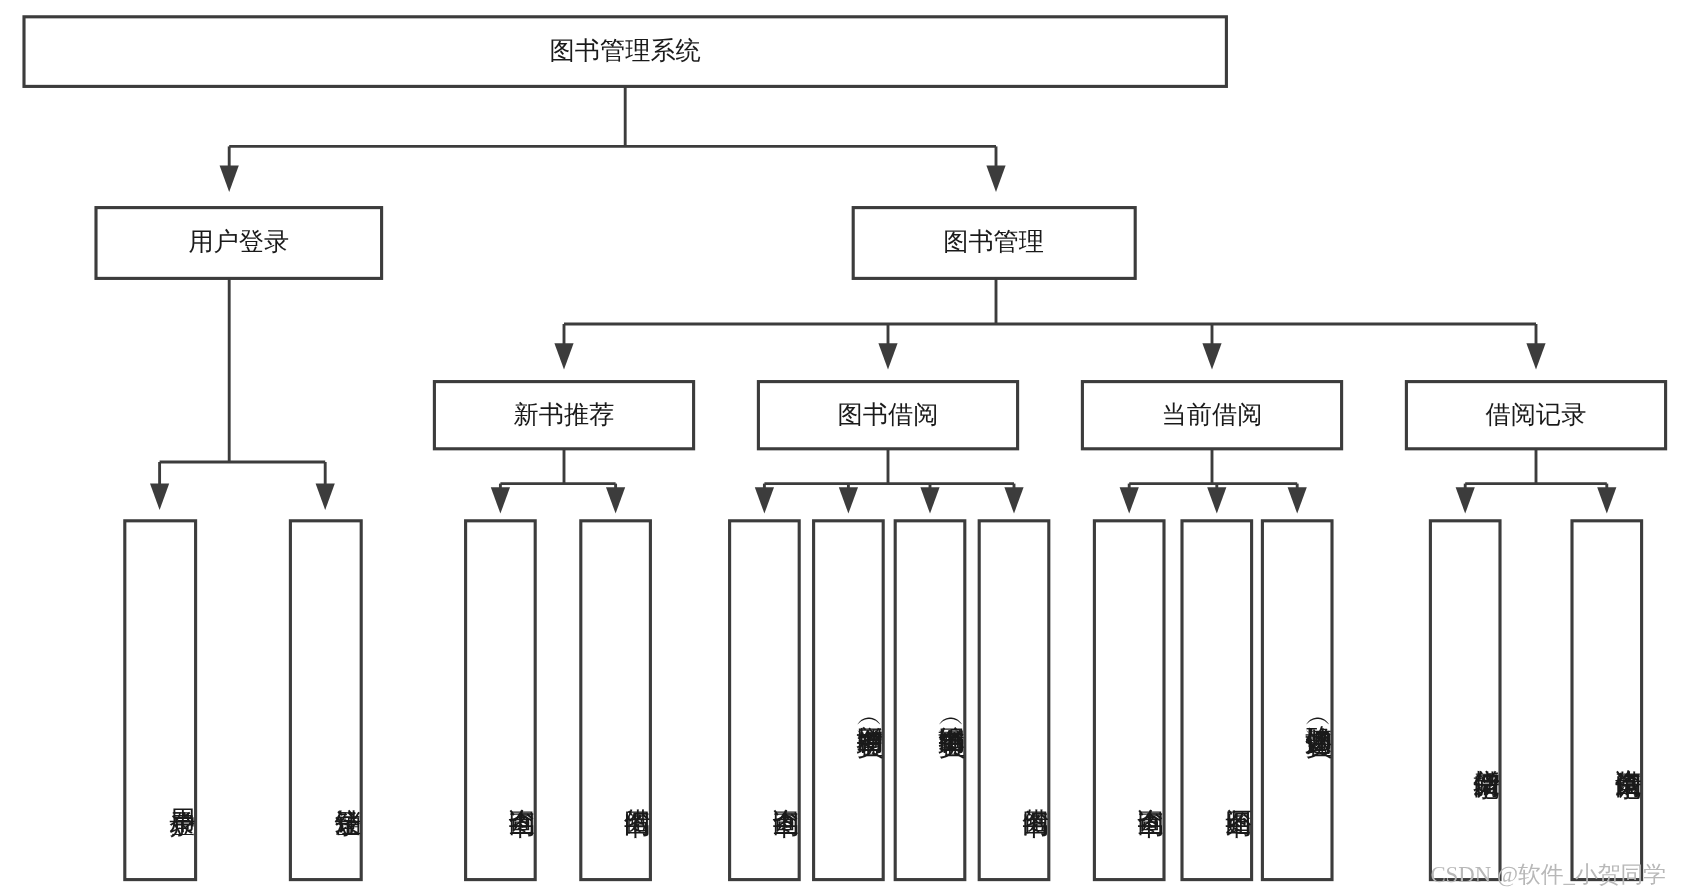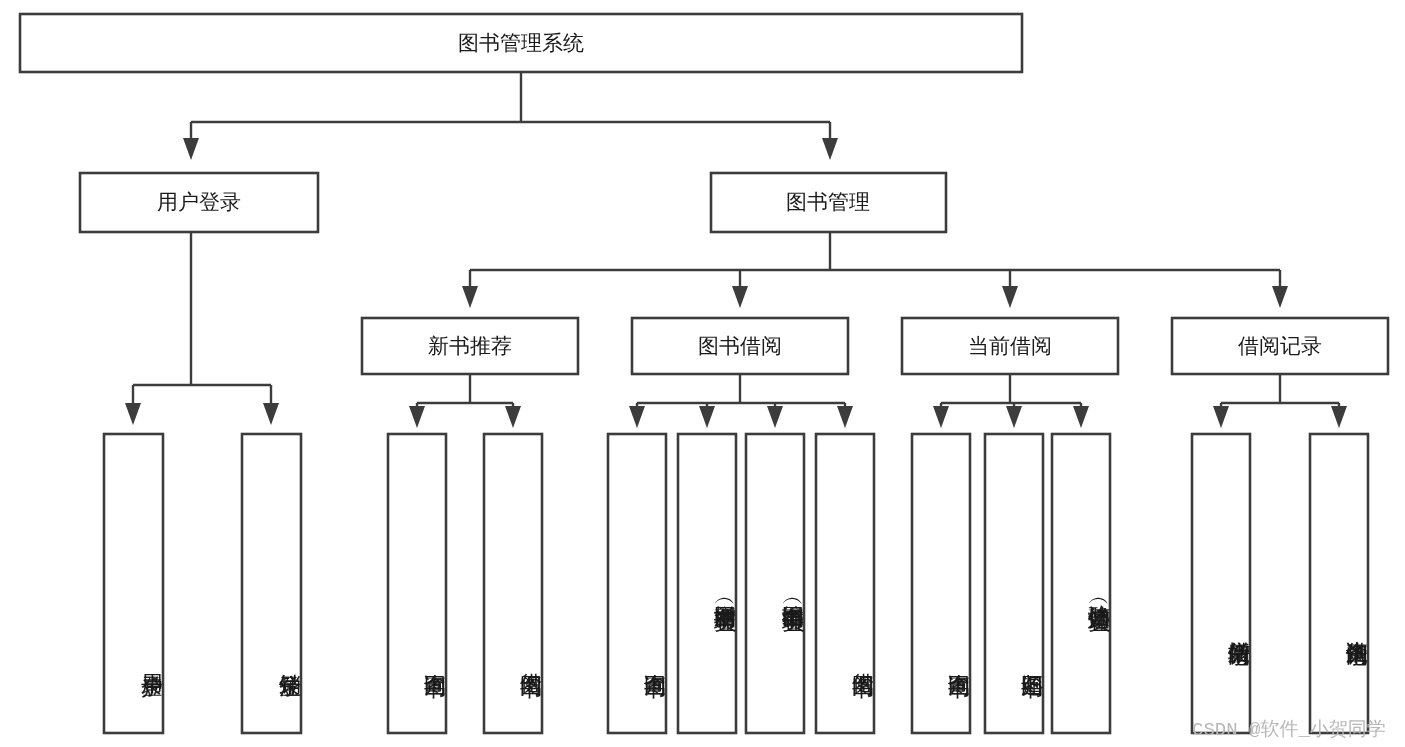--- a/index.html
+++ b/index.html
@@ -53,21 +53,21 @@
     letter-spacing: 1px;
     text-align: center;
     display: flex;
     align-items: flex-start;
     justify-content: center;
     white-space: nowrap;
     pointer-events: none;
   }
   .watermark {
     position: absolute;
-    font-family: Liberation Mono, monospace;
+    font-family: Liberation Serif, serif;
     font-size: 19px;
     color: #b8b8b8;
     white-space: nowrap;
   }
 </style>
 </head>
 <body>
 
 <svg id="canvas" viewBox="0 0 1405 747" xmlns="http://www.w3.org/2000/svg">
 

